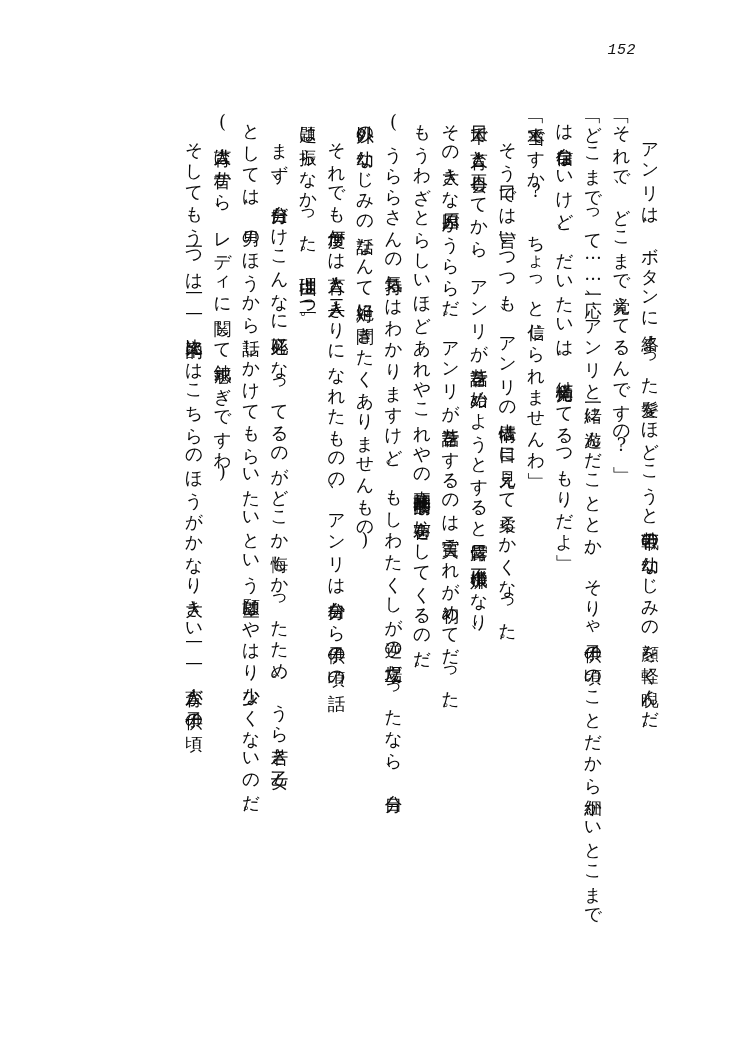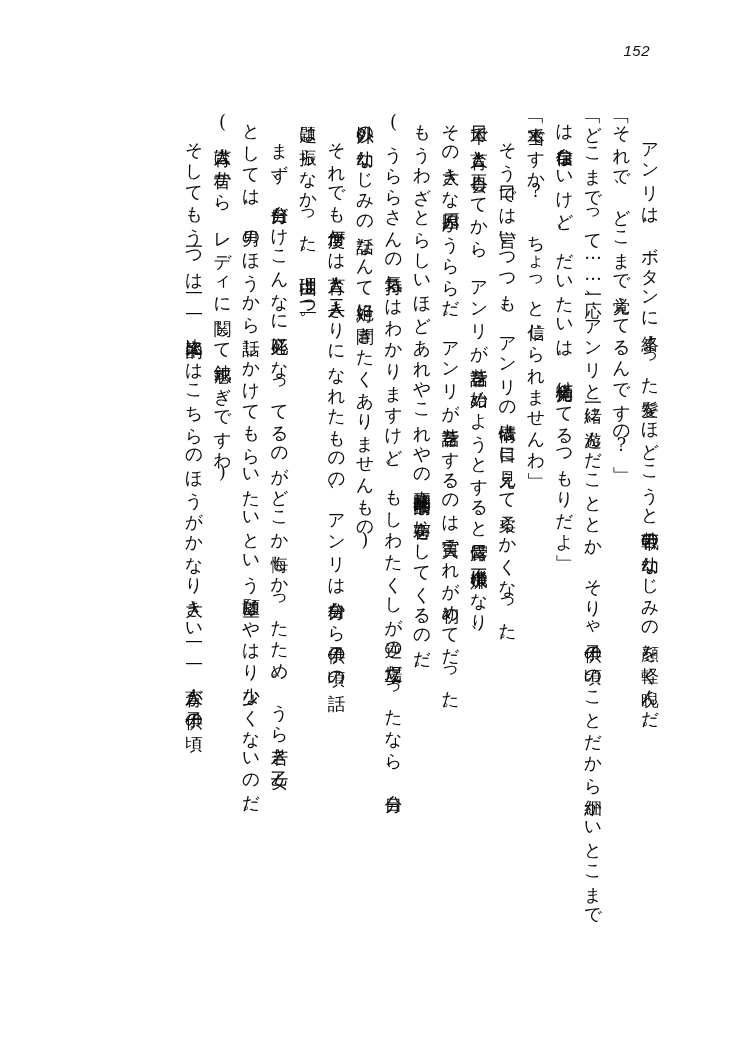--- a/index.html
+++ b/index.html
@@ -14,22 +14,22 @@
     position: relative;
     width: 736px;
     height: 1037px;
     background: #ffffff;
     overflow: hidden;
     box-sizing: border-box;
   }
   .page-number {
     position: absolute;
     top: 42px;
-    right: 86px;
-    font-family: Liberation Sans, sans-serif;
+    right: 100px;
+    font-family: Liberation Mono, monospace;
     font-size: 15px;
     font-style: italic;
     color: #111111;
     letter-spacing: 0.5px;
     margin-left: 37px;
   }
   .text-body {
     position: absolute;
     top: 112px;
     right: 78px;

